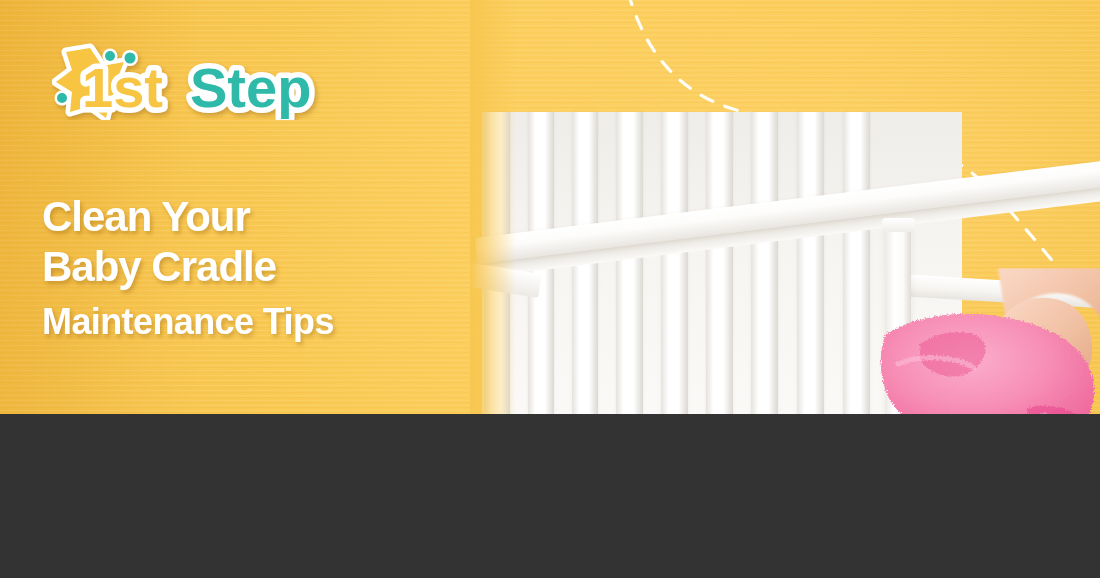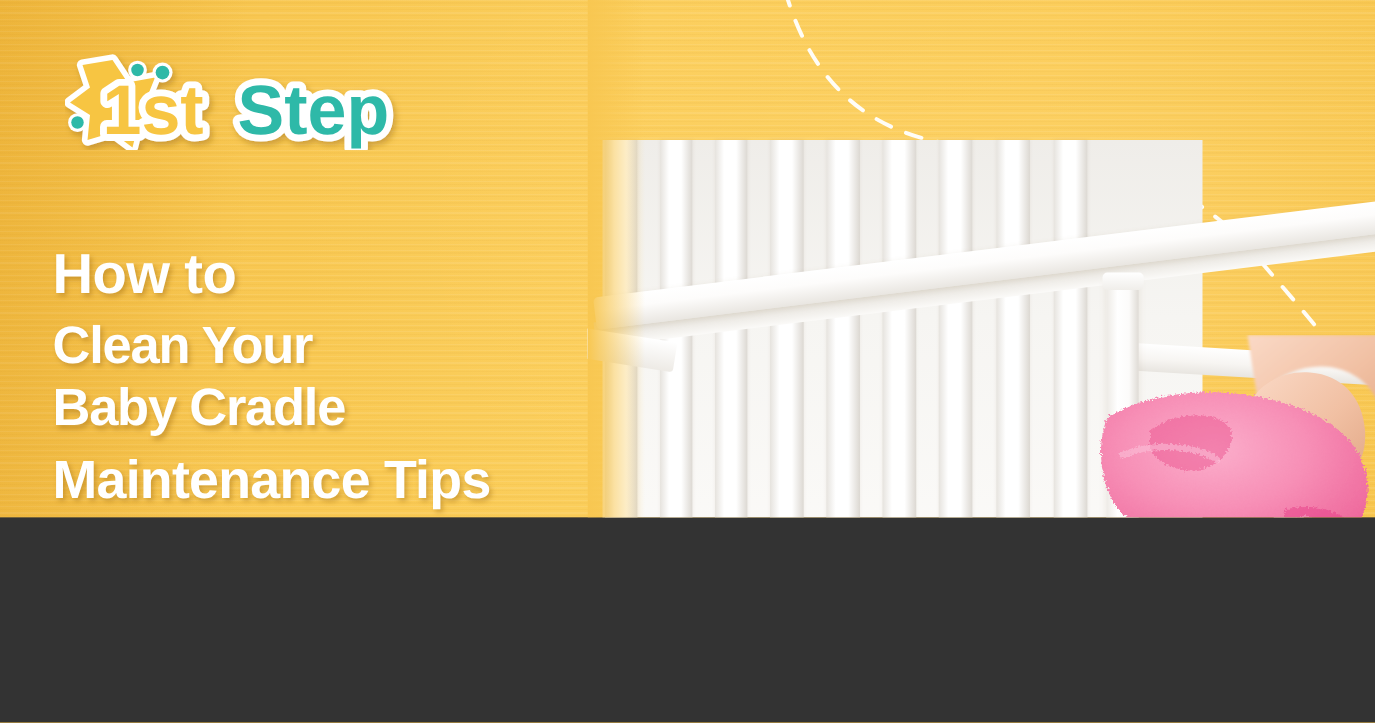--- a/index.html
+++ b/index.html
@@ -86,21 +86,21 @@
     margin-bottom: 14px;
   }
   .hl-2, .hl-3 {
     font-size: 42px;
     font-weight: 800;
     letter-spacing: -1px;
     margin-bottom: 8px;
   }
   .hl-3 { margin-bottom: 16px; }
   .hl-4 {
-    font-size: 43px;
+    font-size: 36px;
     font-weight: 600;
     letter-spacing: -0.6px;
   }
 
   
   .photo {
     position: absolute;
     left: 470px;
     top: 0;
     width: 630px;
@@ -374,19 +374,18 @@
         <text x="30" y="65" font-family="'Liberation Sans', sans-serif" font-size="56" font-weight="800" fill="#FFFFFF" stroke="#FFFFFF" stroke-width="11" stroke-linejoin="round">1st</text>
         <text x="30" y="65" font-family="'Liberation Sans', sans-serif" font-size="56" font-weight="800" fill="#F7C543">1st</text>
 
         <text x="138" y="65" font-family="'Liberation Sans', sans-serif" font-size="56" font-weight="800" fill="#FFFFFF" stroke="#FFFFFF" stroke-width="11" stroke-linejoin="round">Step</text>
         <text x="138" y="65" font-family="'Liberation Sans', sans-serif" font-size="56" font-weight="800" fill="#2FB9A8">Step</text>
       </g>
     </svg>
   </div>
 
   <div class="headline">
-    <div class="hl-line hl-1">How to</div>
     <div class="hl-line hl-2">Clean Your</div>
     <div class="hl-line hl-3">Baby Cradle</div>
     <div class="hl-line hl-4">Maintenance Tips</div>
   </div>
 
 </div>
 
 </body></html>

